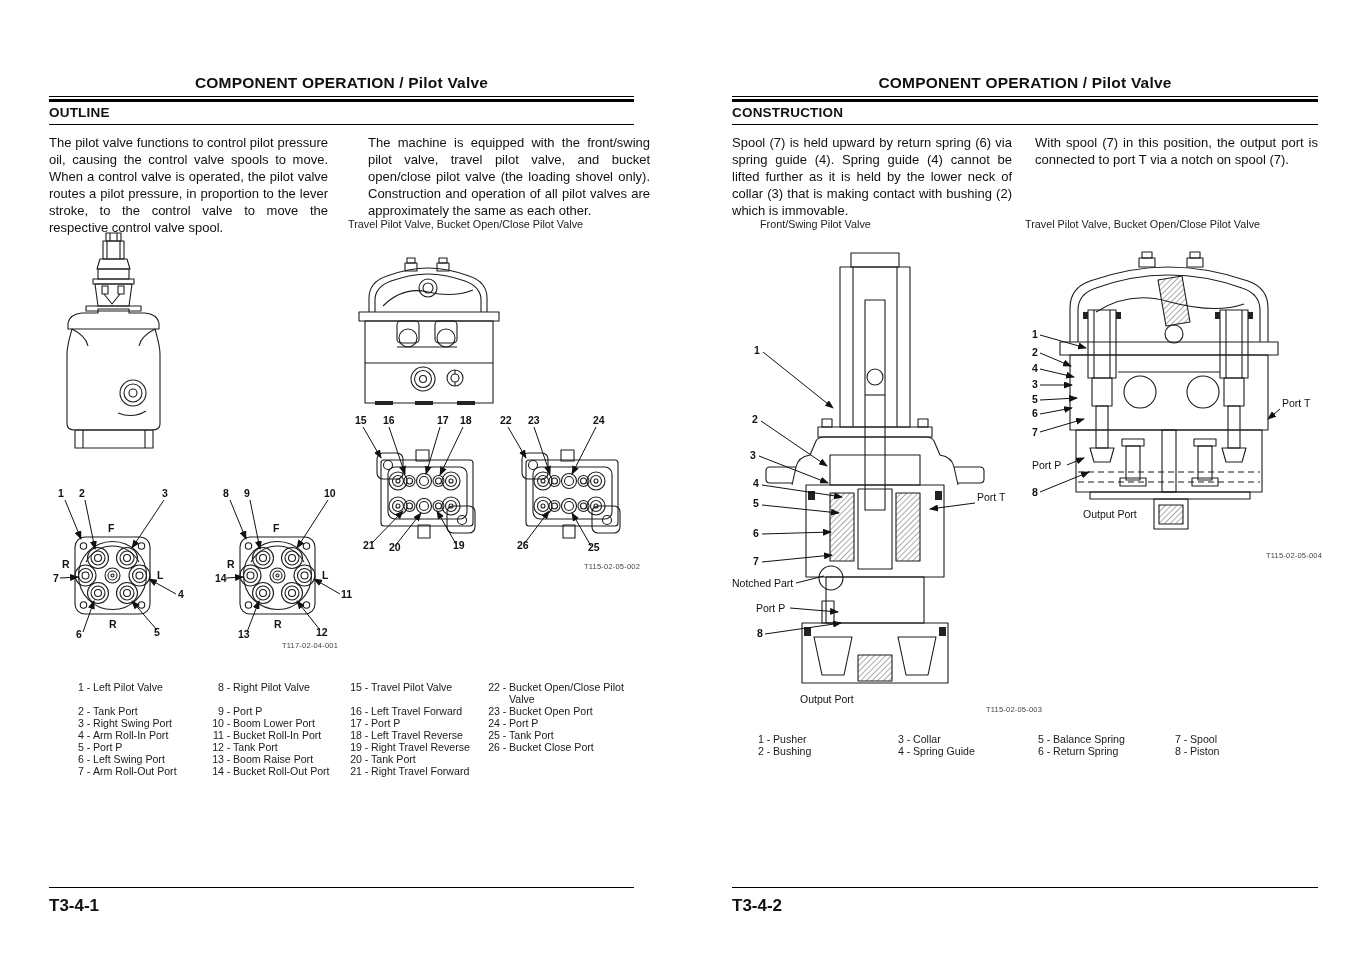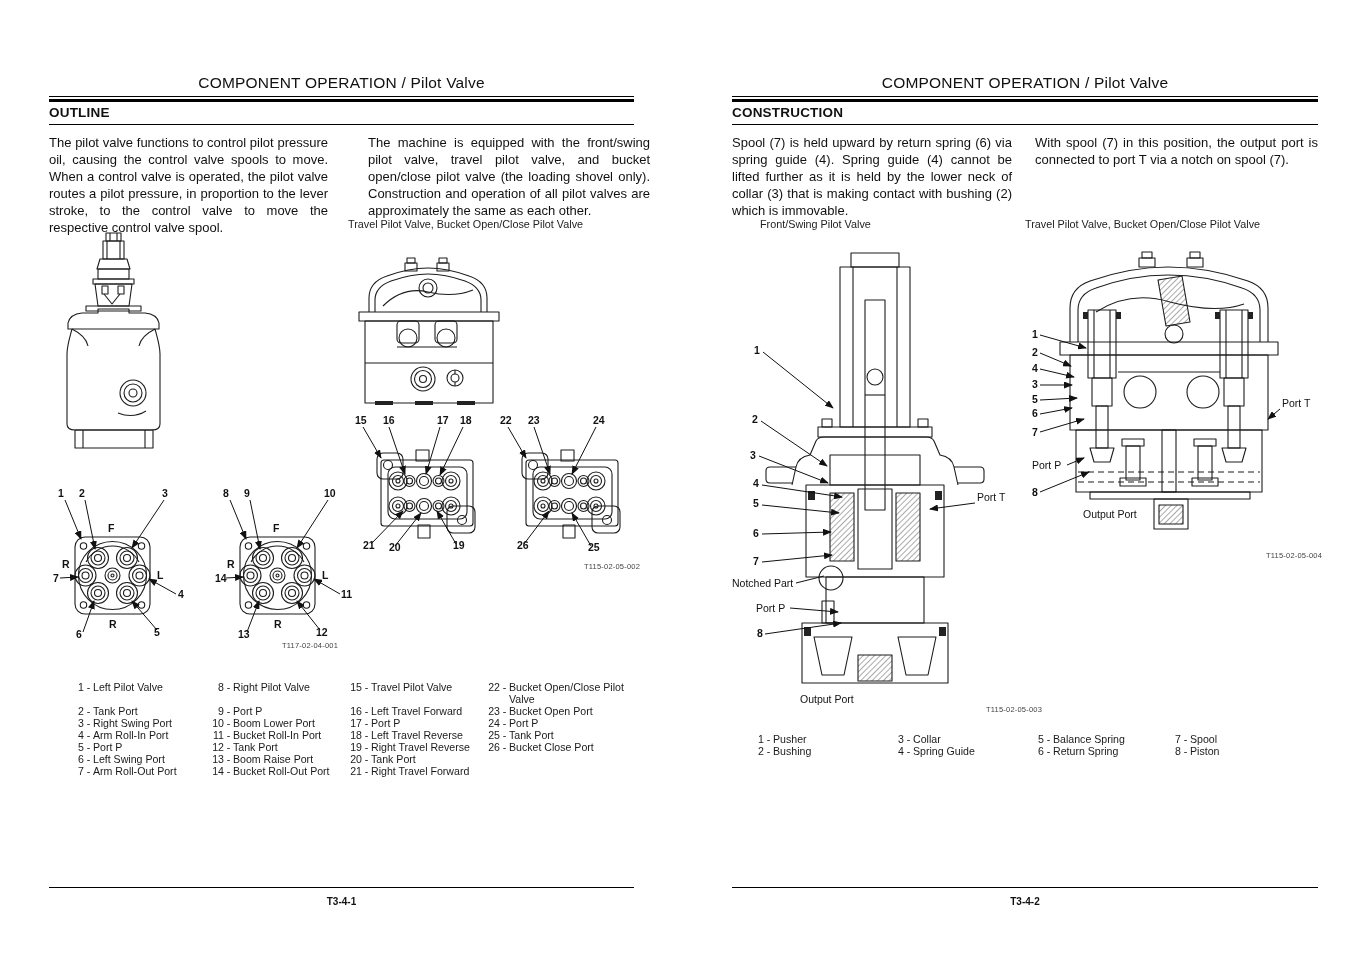--- a/index.html
+++ b/index.html
@@ -1,27 +1,27 @@
 <!DOCTYPE html>
 <html><head>
 <meta charset="utf-8">
 <style>
   *{margin:0;padding:0;box-sizing:border-box}
   html,body{background:#ffffff}
   body{width:1357px;height:953px;position:relative;font-family:"Liberation Sans",sans-serif;color:#111}
   .abs{position:absolute}
-  .page-title{font-weight:normal;font-size:15.5px;text-align:center;letter-spacing:.2px}
+  .page-title{font-weight:bold;font-size:15.5px;text-align:center;letter-spacing:.2px}
   .rule-double{border-top:1.5px solid #000}
   .rule-double:after{content:"";display:block;margin-top:2px;border-top:3px solid #000}
   .sec-head{font-weight:bold;font-size:13.5px;letter-spacing:.2px}
   .rule{border-top:1.5px solid #000;height:0}
   .body-text{font-size:13px;line-height:17px;text-align:justify}
   .caption{font-size:10.8px;text-align:left;color:#222}
   .figref{font-size:7.5px;color:#444;text-align:right;letter-spacing:.2px}
-  .footer-num{font-weight:bold;font-size:10px;text-align:center}
+  .footer-num{font-weight:bold;font-size:17px;text-align:left}
   .parts-col{font-size:10.6px;line-height:12px;color:#1a1a1a}
   .pi{display:flex;align-items:flex-start}
   .gap-first .pi:first-child{min-height:24px}
   .pn{width:16px;text-align:right;flex:none}
   .pd{width:9px;text-align:center;flex:none}
   .pt{flex:1}
   svg{overflow:visible}
   svg text{font-family:"Liberation Sans",sans-serif;fill:#111}
   .co-num{font-size:10.5px;font-weight:bold}
   .co-lbl{font-size:10.5px}

